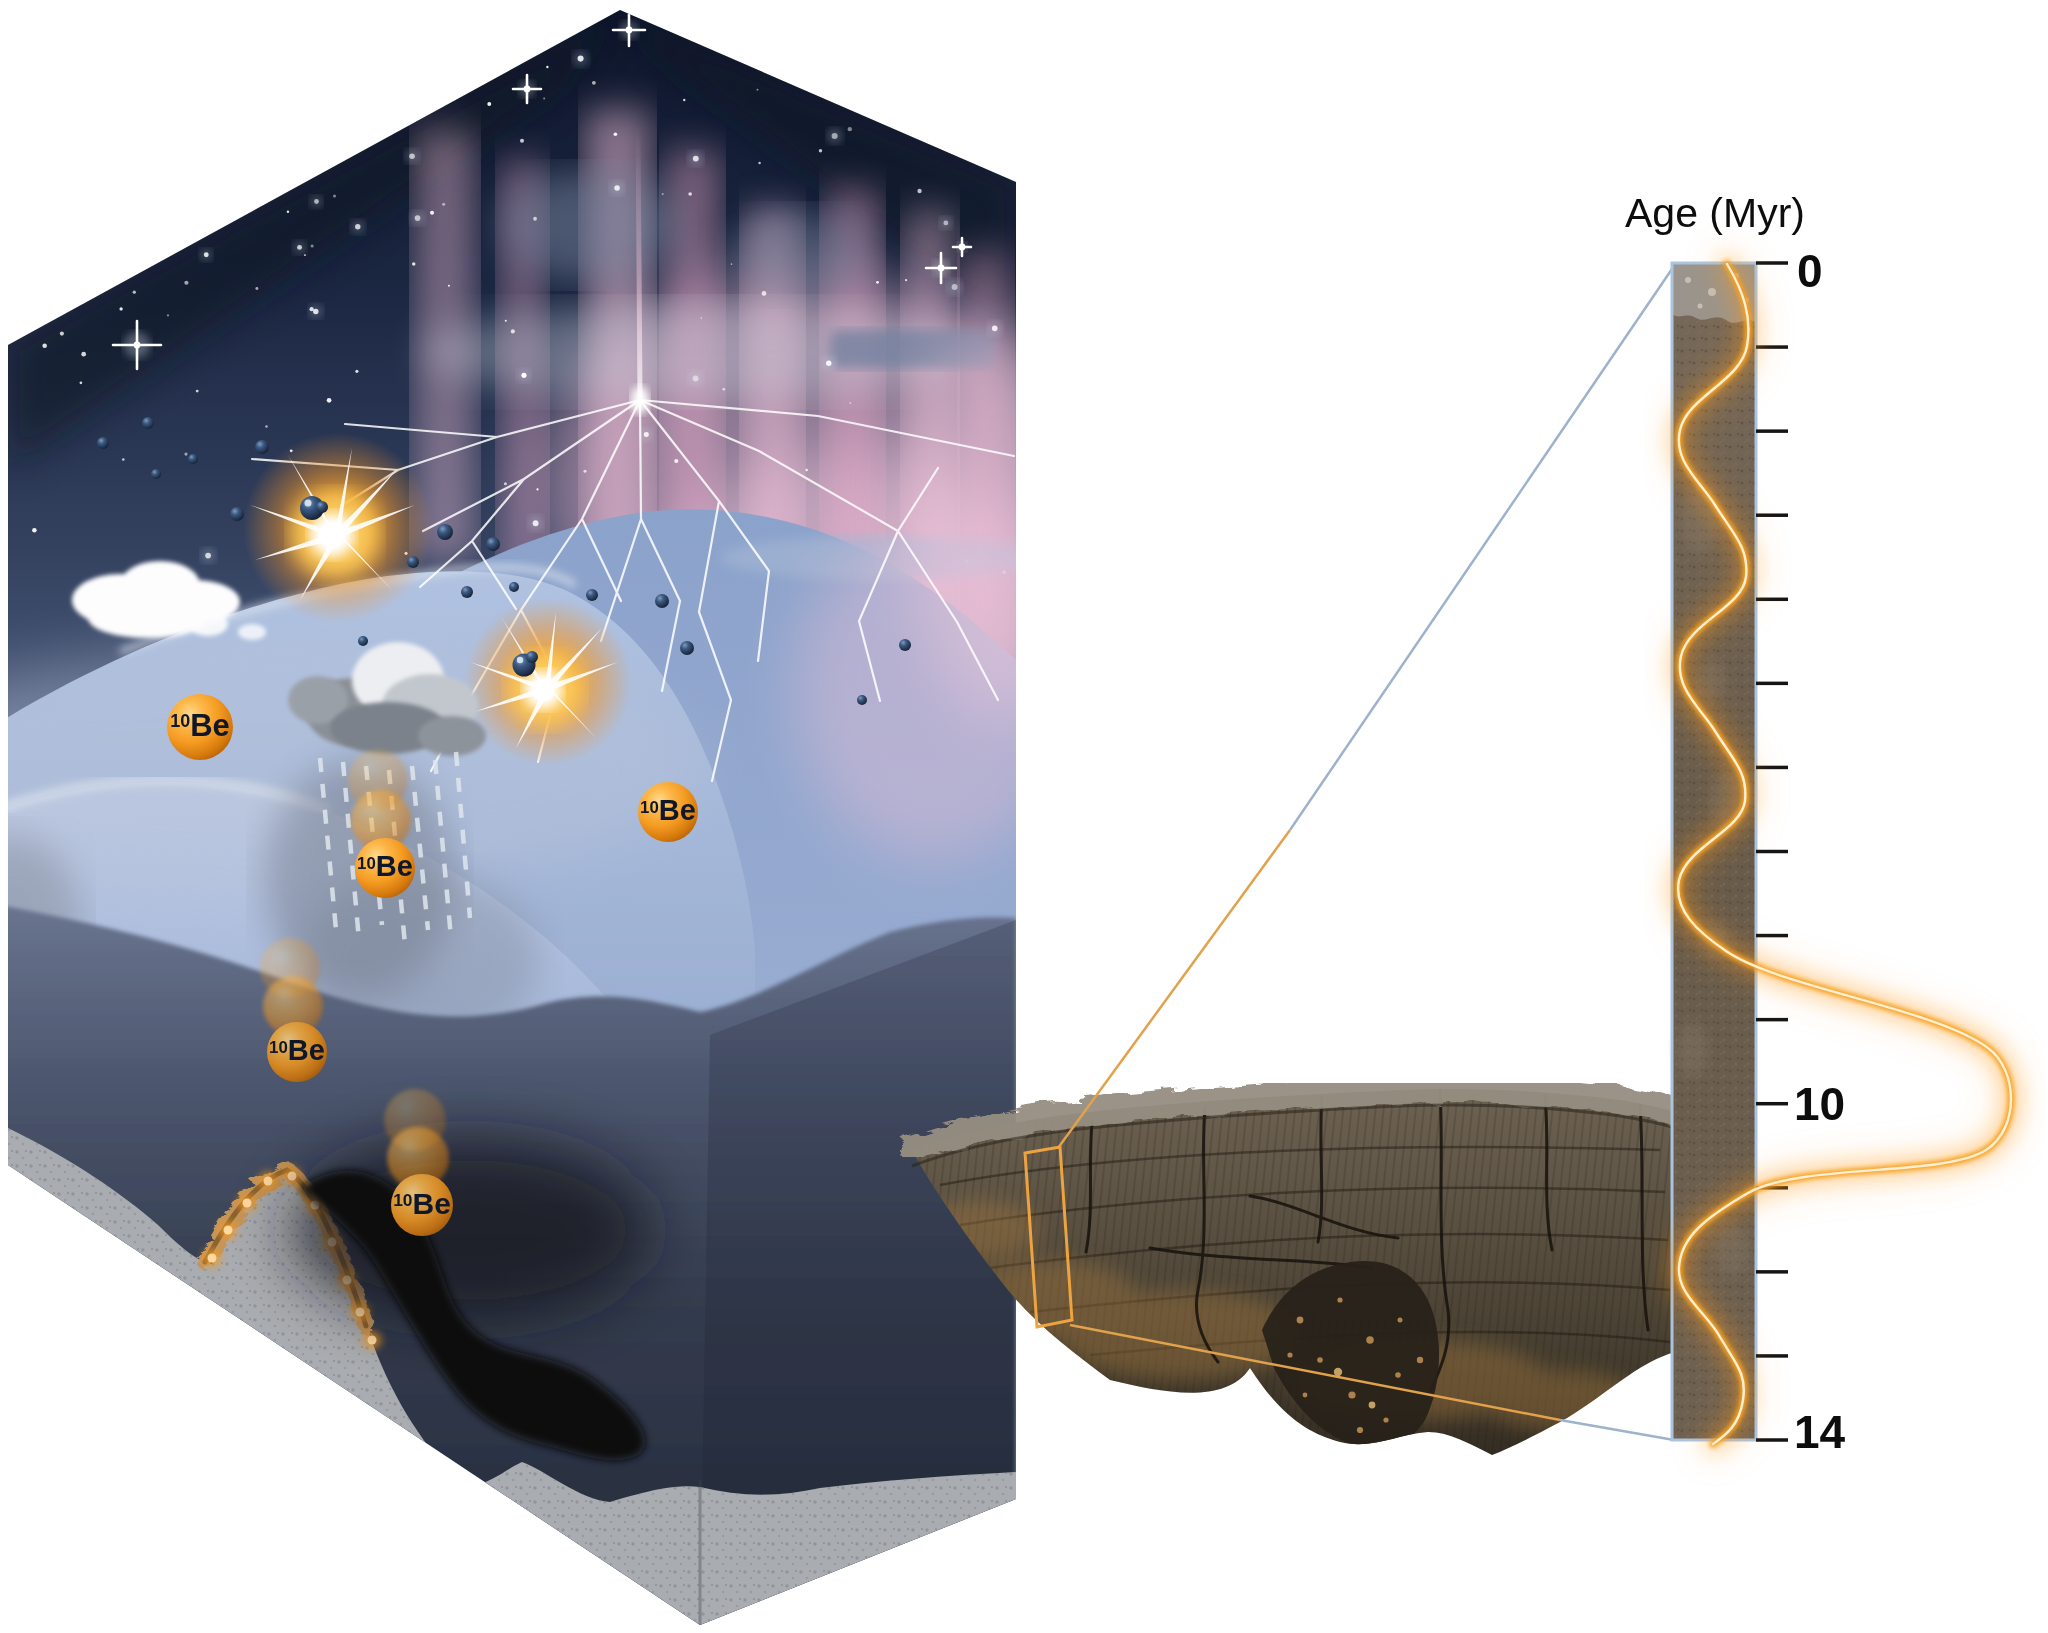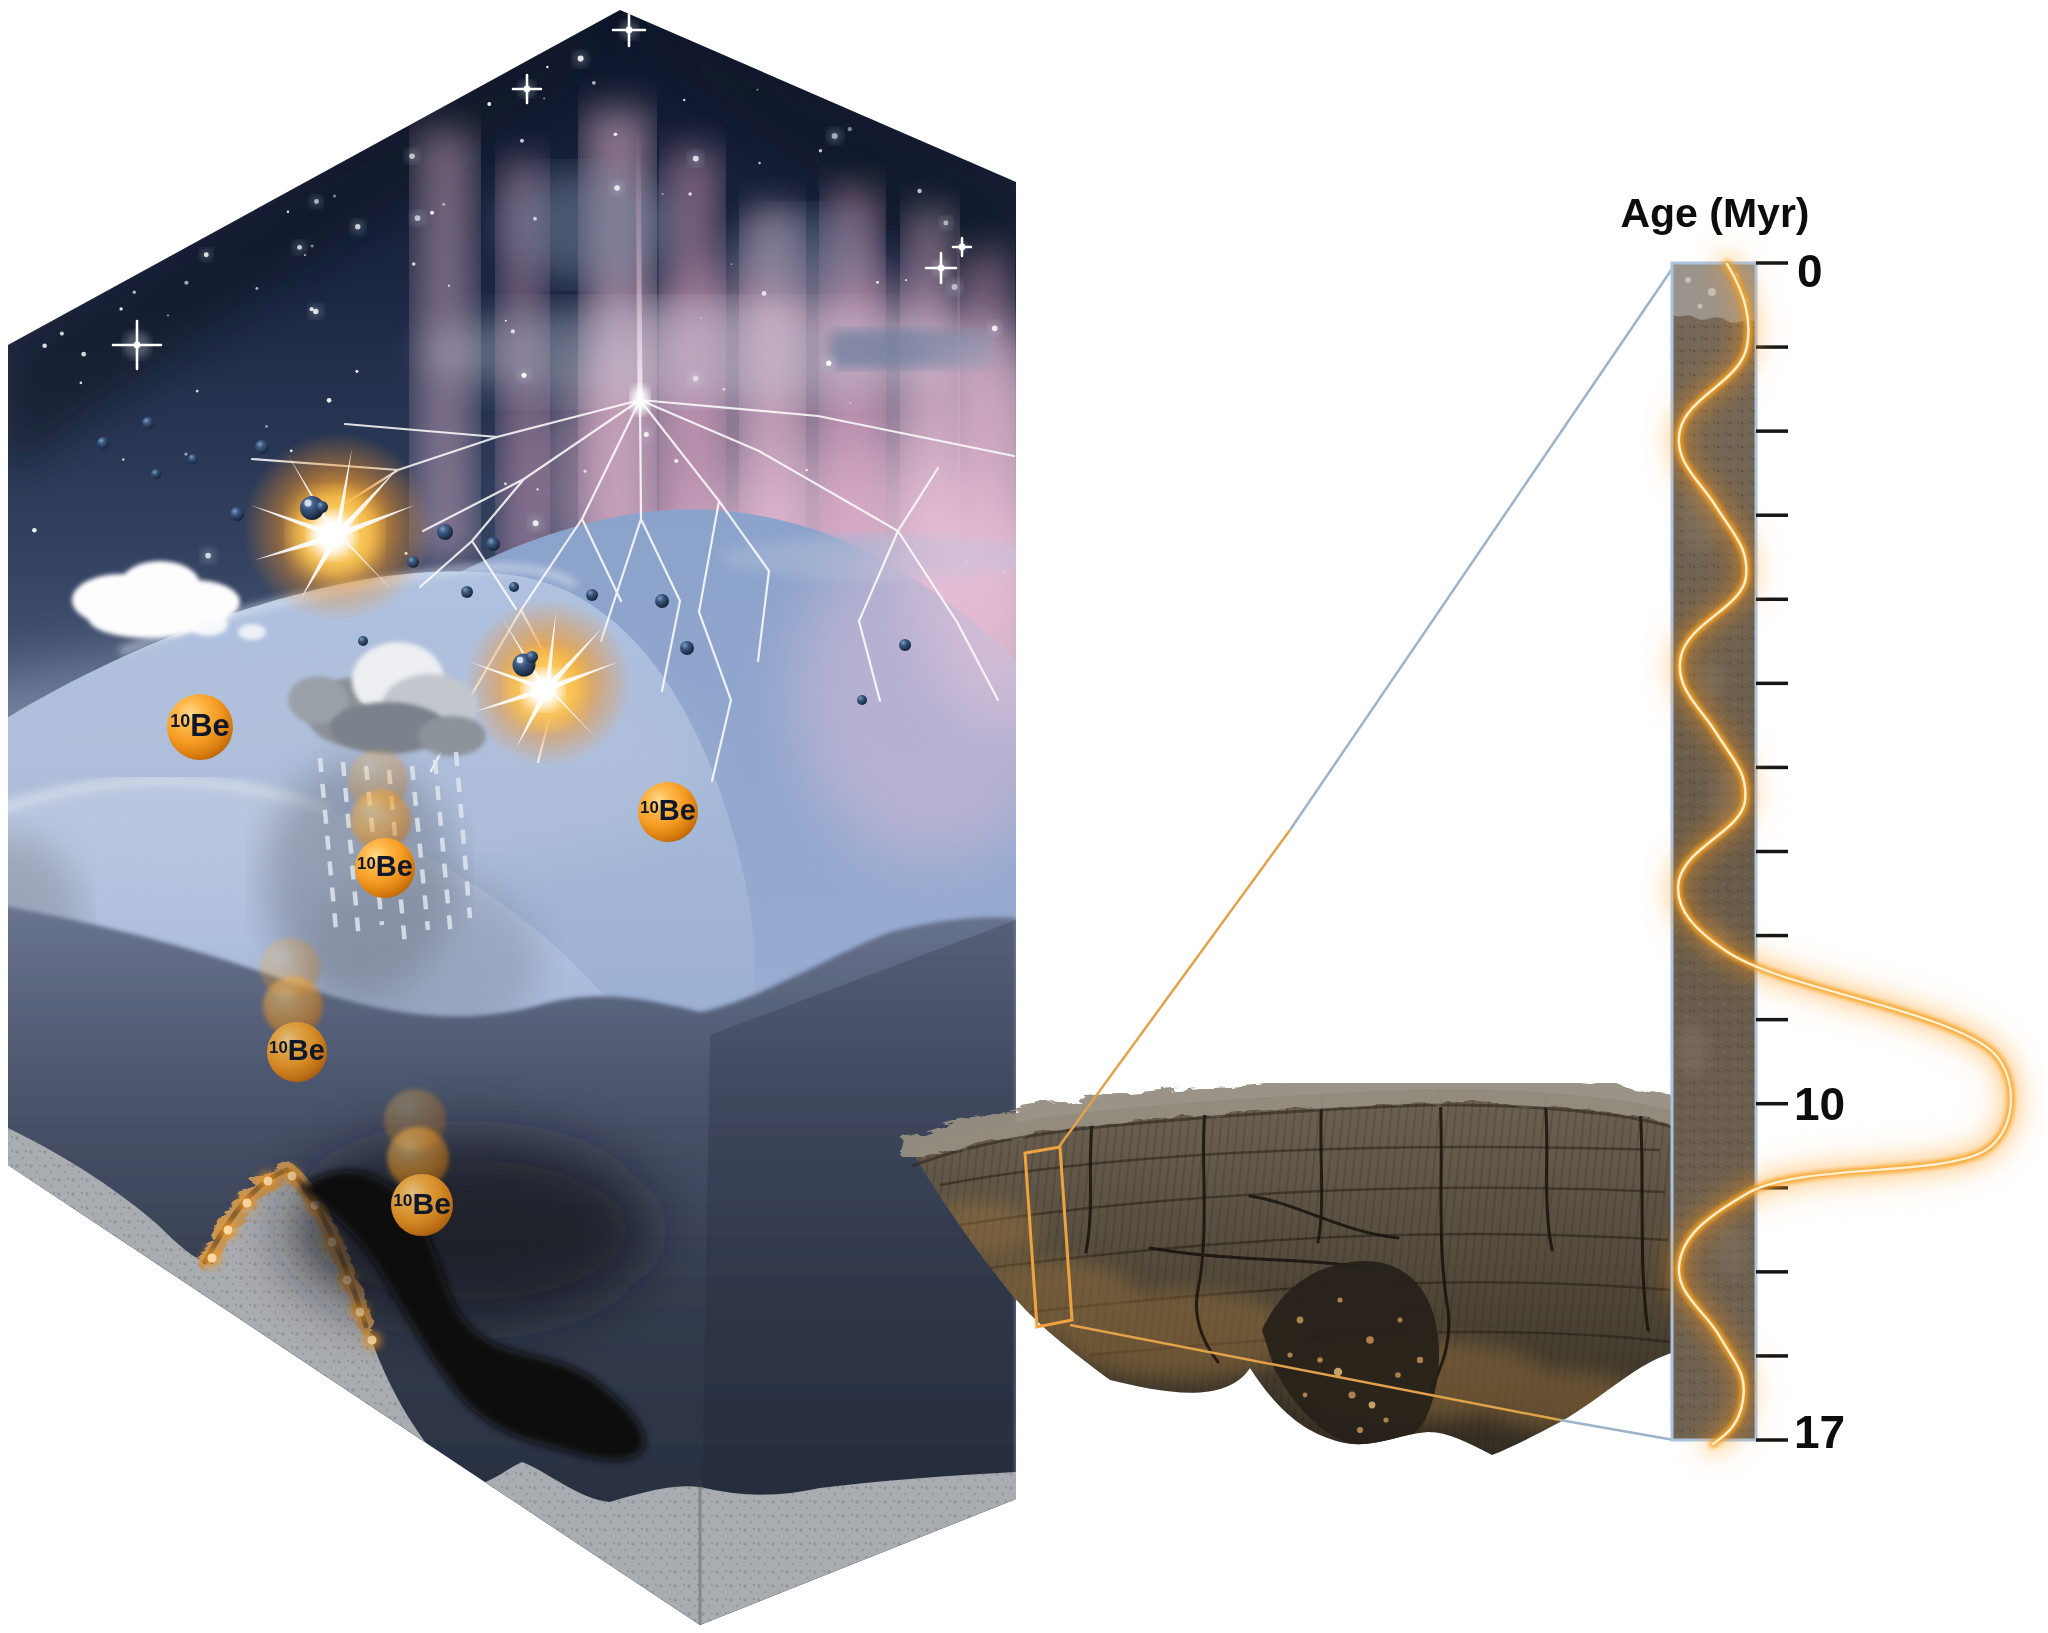--- a/index.html
+++ b/index.html
@@ -1,20 +1,20 @@
 <!DOCTYPE html>
 <html><head>
 <meta charset="utf-8">
 <style>
   html,body{margin:0;padding:0;background:#ffffff;}
   .canvas{position:relative;width:2048px;height:1633px;background:#ffffff;overflow:hidden;
           font-family:"Liberation Sans",sans-serif;}
   svg{position:absolute;left:0;top:0;}
   .axis-title{position:absolute;left:1604px;top:190px;width:222px;text-align:center;
-              font-weight:bold;font-size:41px;color:#0d0d0d;}
+              font-weight:normal;font-size:41px;color:#0d0d0d;}
   .axis-label{position:absolute;width:90px;font-weight:bold;font-size:46px;color:#0d0d0d;line-height:56px;}
   .lbl-0 {left:1797px;top:243px;}
   .lbl-10{left:1794px;top:1076px;}
   .lbl-14{left:1794px;top:1404px;}
   .be-label{position:absolute;transform:translate(-50%,-54%);color:#0f172a;font-weight:bold;white-space:nowrap;}
   .be-label .sup{font-size:.58em;vertical-align:.45em;letter-spacing:0;}
 </style>
 </head>
 <body>
 
@@ -626,21 +626,21 @@
       C 1733 760 1748 772 1745 801 C 1741 831 1687 846 1679 880 C 1673 910 1698 932 1726 951
       C 1780 988 1934 1008 1988 1048 C 2018 1070 2020 1128 1986 1150 C 1944 1177 1800 1163 1748 1193
       C 1705 1218 1681 1237 1679 1267 C 1677 1295 1706 1312 1720 1337 C 1736 1364 1747 1374 1743 1400
       C 1739 1427 1724 1436 1713 1444" stroke="#fff3dc" stroke-width="2.4" opacity=".95"></path>
   </g>
 </svg>
 
 <div class="axis-title">Age (Myr)</div>
 <div class="axis-label lbl-0">0</div>
 <div class="axis-label lbl-10">10</div>
-<div class="axis-label lbl-14">17</div>
+<div class="axis-label lbl-14">14</div>
 
 <div class="be-label" style="left:200px;top:727px;font-size:31px"><span class="sup">10</span><span>Be</span></div>
 <div class="be-label" style="left:668px;top:812px;font-size:29px"><span class="sup">10</span><span>Be</span></div>
 <div class="be-label" style="left:385px;top:868px;font-size:29px"><span class="sup">10</span><span>Be</span></div>
 <div class="be-label" style="left:297px;top:1052px;font-size:29px"><span class="sup">10</span><span>Be</span></div>
 <div class="be-label" style="left:422px;top:1205px;font-size:30px"><span class="sup">10</span><span>Be</span></div>
 
 </div>
 
 </body></html>

